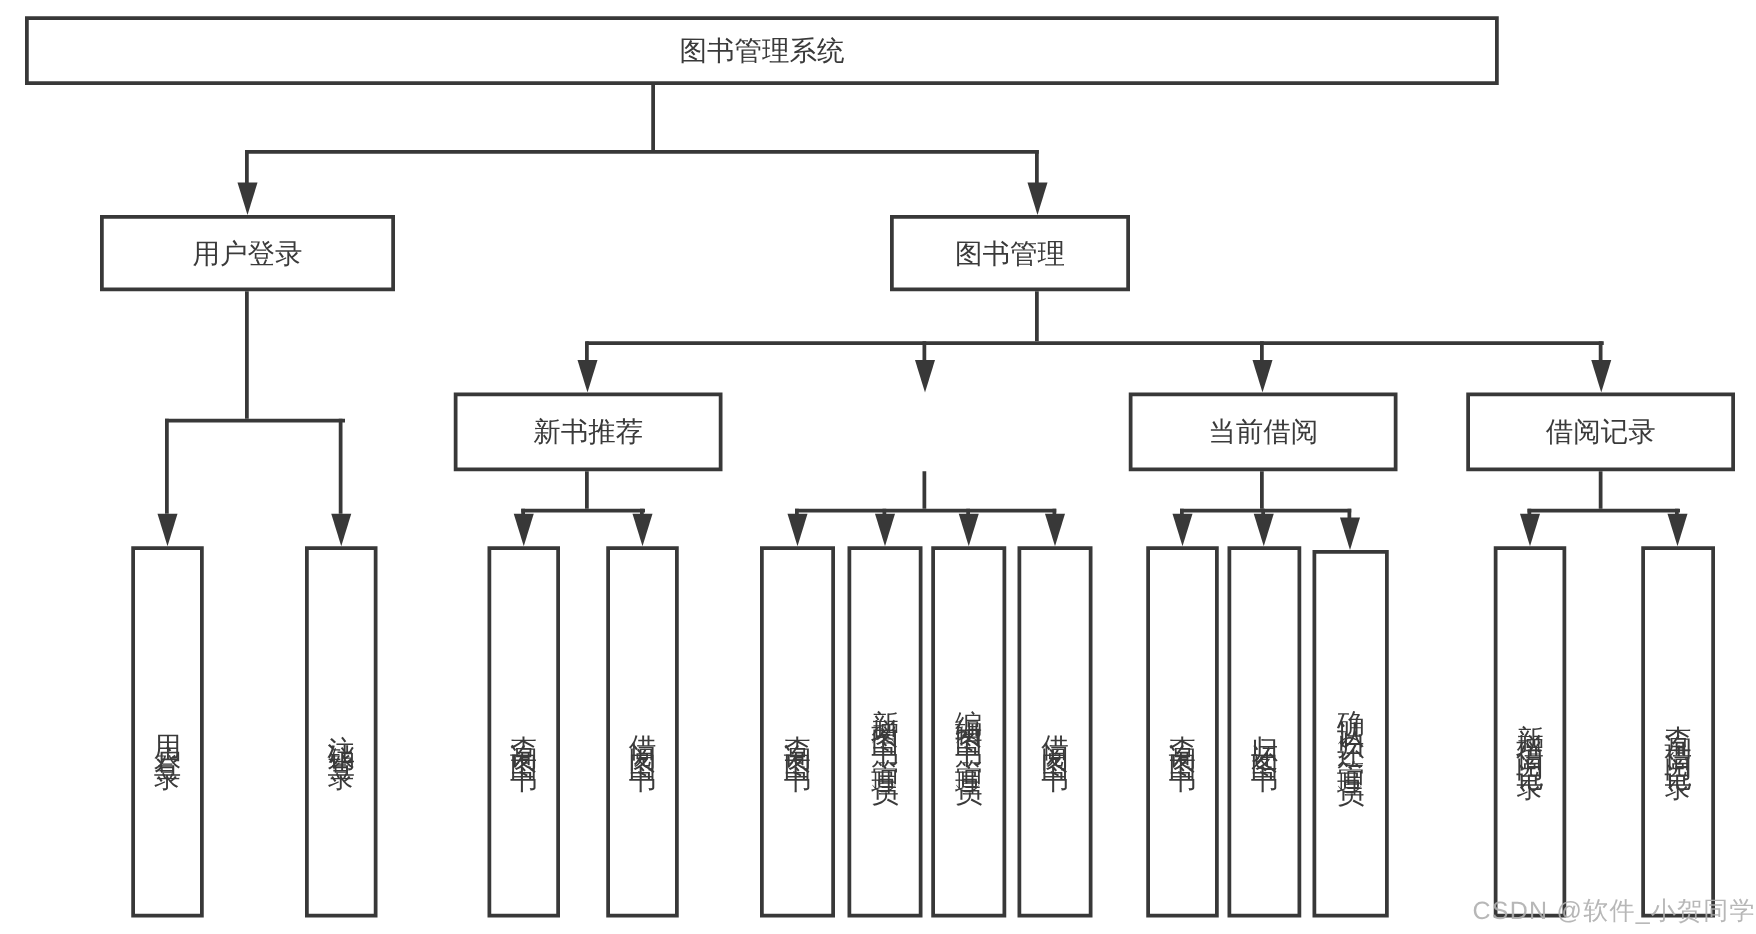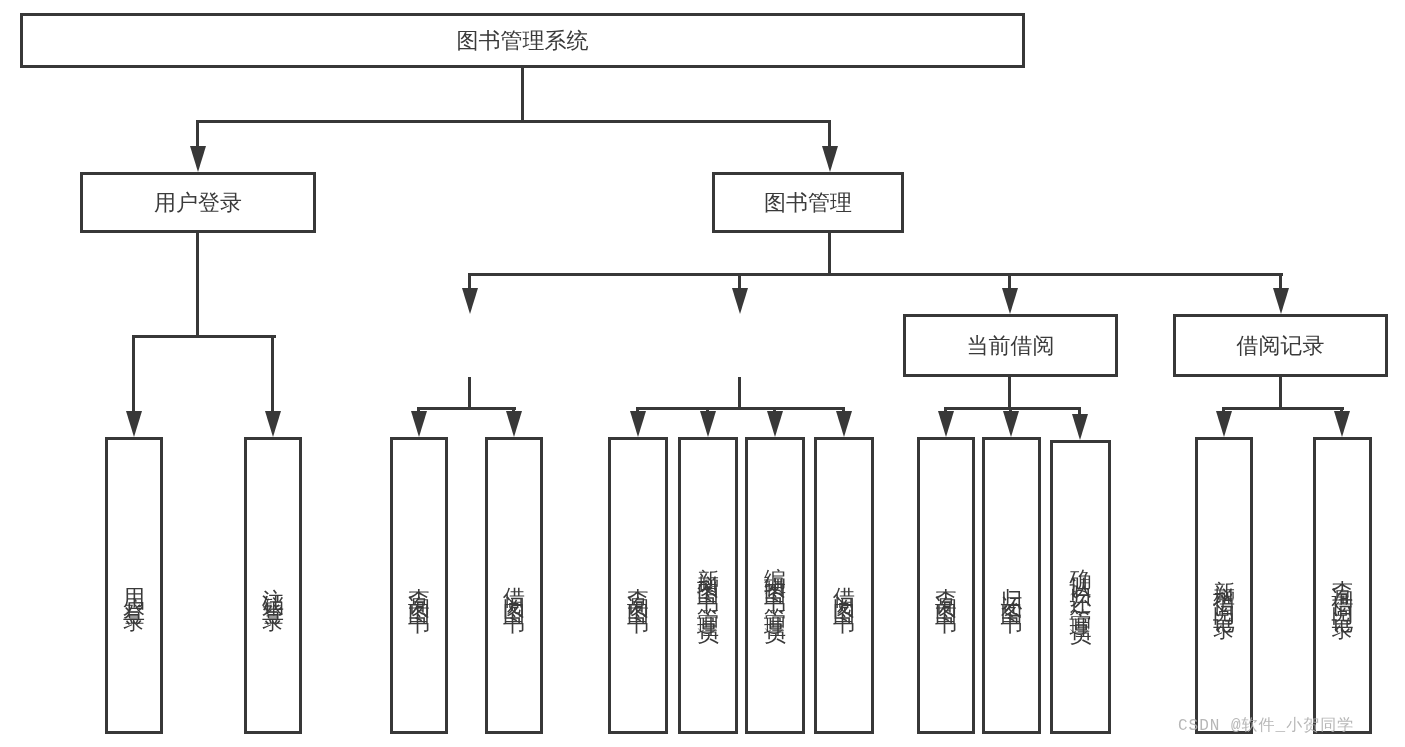--- a/index.html
+++ b/index.html
@@ -45,34 +45,33 @@
     width: 0;
     height: 0;
     border-left: 8px solid transparent;
     border-right: 8px solid transparent;
     border-top: 26px solid #383838;
   }
   .watermark {
     position: absolute;
     left: 1178px;
     top: 715px;
-    font-size: 16px;
+    font-size: 20px;
     color: rgba(175,175,175,0.9);
     letter-spacing: 1px;
     white-space: nowrap;
     z-index: 10;
-    font-family: Liberation Mono, monospace;
   }
 </style>
 </head>
 <body>
 
 <div id="canvas">
 
-  <div class="box" style="left:20px; top:13px; width:1005px; height:55px;">
+  <div class="box" style="left:20px; top:13px; width:1179px; height:55px;">
     <span>图书管理系统</span>
   </div>
 
   <div class="vline" style="left:521px; top:68px; height:52px;"></div>
   <div class="hline" style="left:197px; top:120px; width:634px;"></div>
   <div class="vline" style="left:196px; top:120px; height:28px;"></div>
   <div class="arrow" style="left:190px; top:146px;"></div>
   <div class="vline" style="left:828px; top:120px; height:28px;"></div>
   <div class="arrow" style="left:822px; top:146px;"></div>
 
@@ -94,20 +93,23 @@
   <div class="hline" style="left:469px; top:273px; width:814px;"></div>
   <div class="vline" style="left:468px; top:273px; height:17px;"></div>
   <div class="arrow" style="left:462px; top:288px;"></div>
   <div class="vline" style="left:738px; top:273px; height:17px;"></div>
   <div class="arrow" style="left:732px; top:288px;"></div>
   <div class="vline" style="left:1008px; top:273px; height:17px;"></div>
   <div class="arrow" style="left:1002px; top:288px;"></div>
   <div class="vline" style="left:1279px; top:273px; height:17px;"></div>
   <div class="arrow" style="left:1273px; top:288px;"></div>
 
+  <div class="box" style="left:363px; top:314px; width:215px; height:63px;">
+    <span>新书推荐</span>
+  </div>
   <div class="box" style="left:903px; top:314px; width:215px; height:63px;">
     <span>当前借阅</span>
   </div>
   <div class="box" style="left:1173px; top:314px; width:215px; height:63px;">
     <span>借阅记录</span>
   </div>
 
   <div class="vline" style="left:468px; top:377px; height:30px;"></div>
   <div class="hline" style="left:417px; top:407px; width:99px;"></div>
   <div class="vline" style="left:417px; top:407px; height:6px;"></div>

